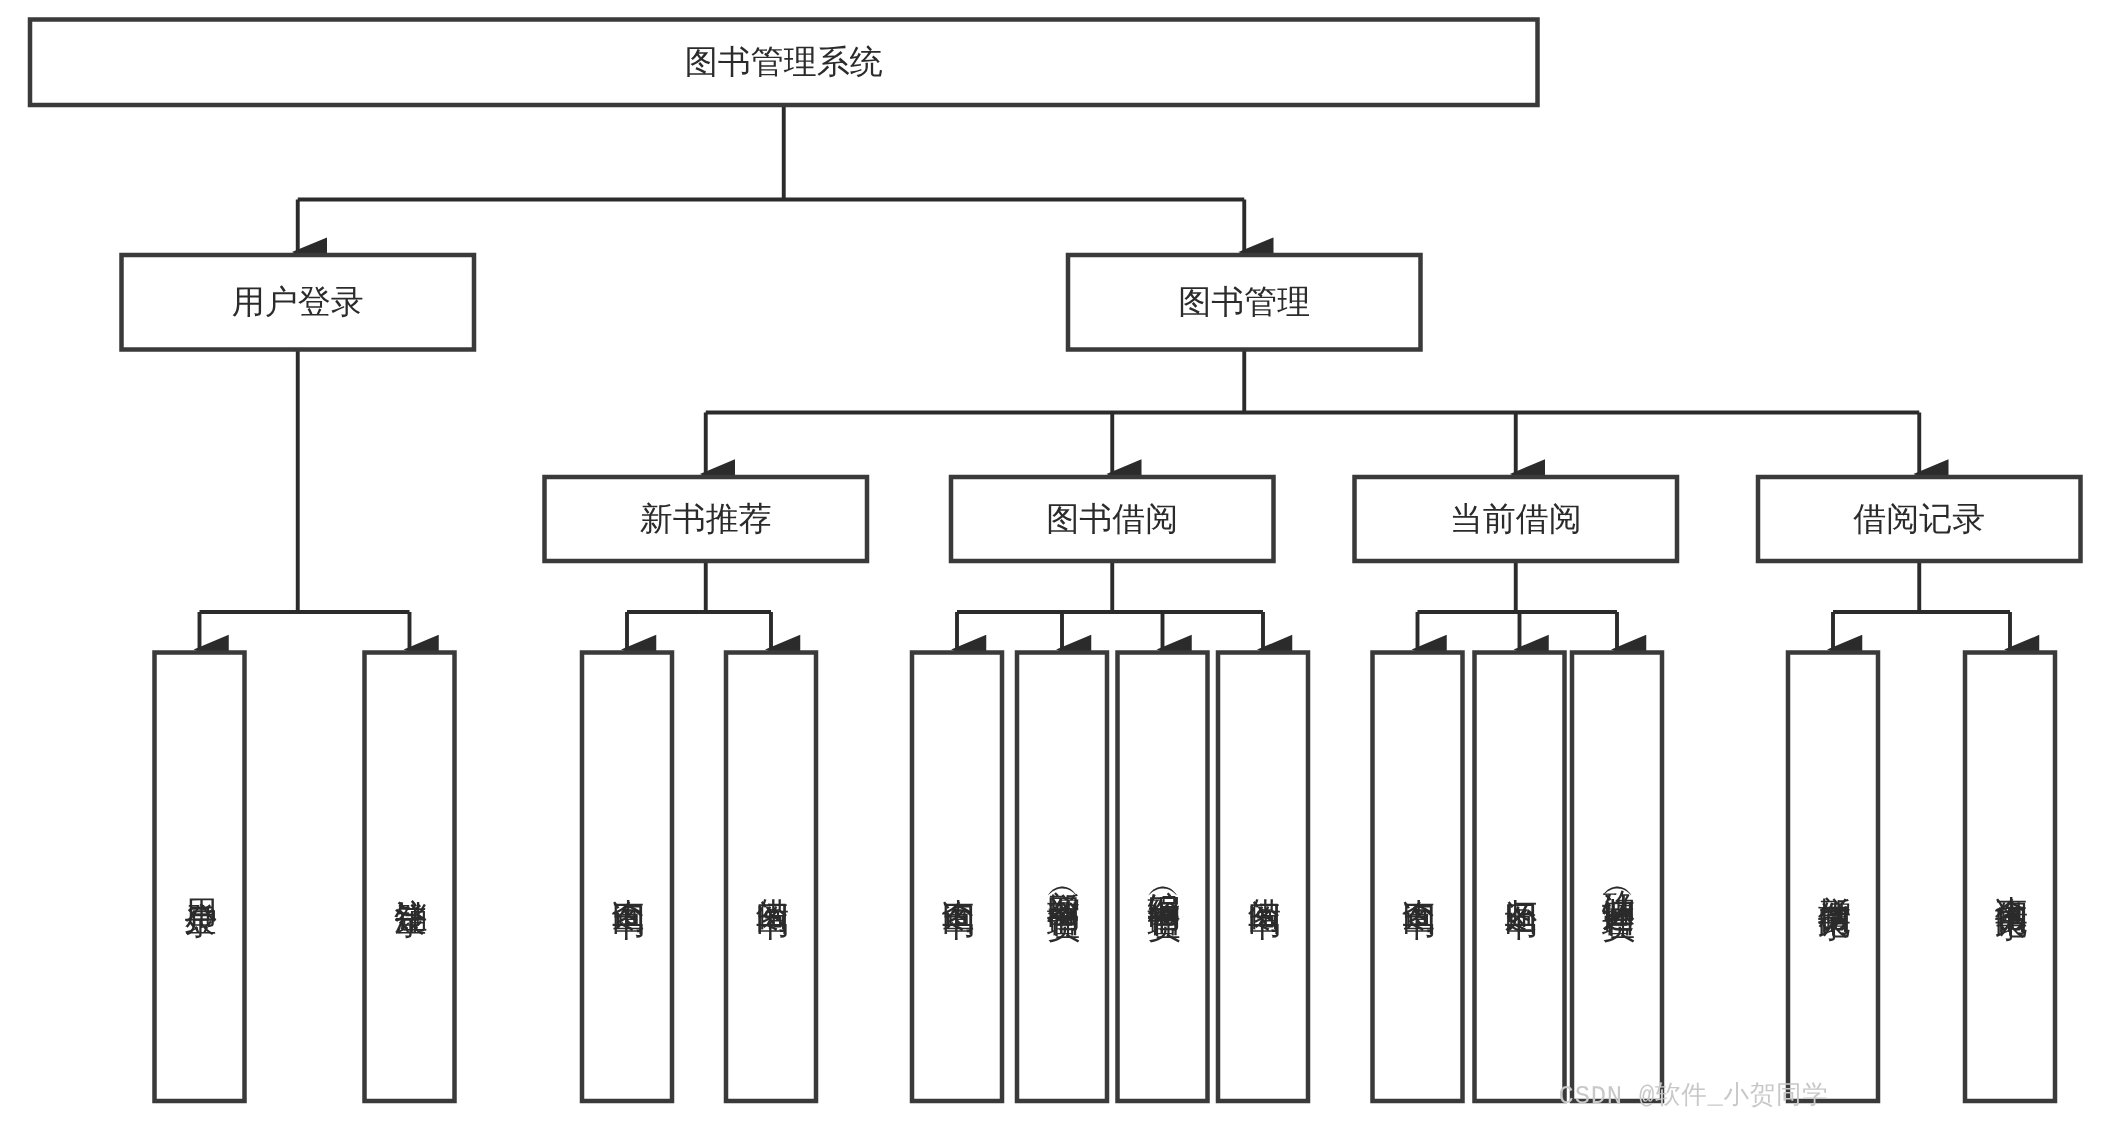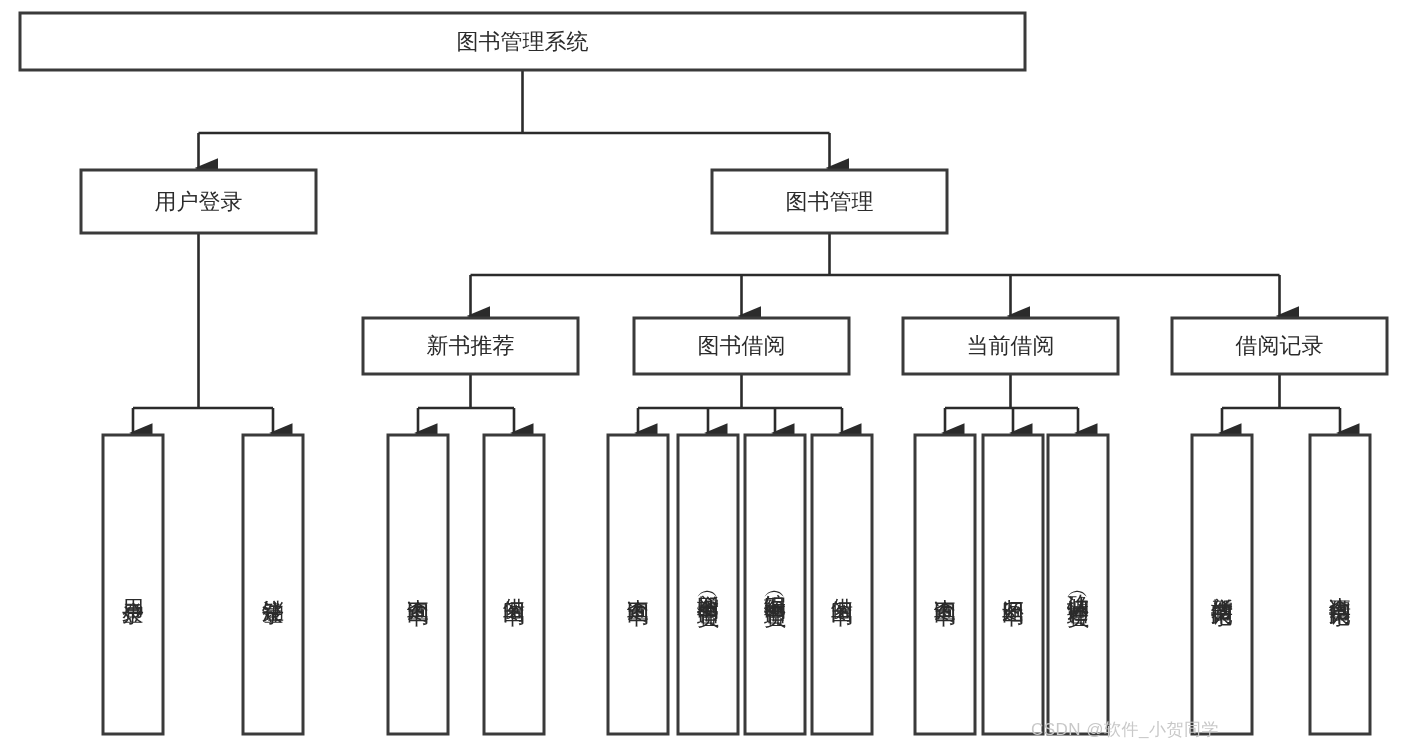--- a/index.html
+++ b/index.html
@@ -53,21 +53,21 @@
     stroke-width: 2.6;
     fill: none;
   }
   .arrow-head {
     fill: #2b2b2b;
   }
   .watermark {
     position: absolute;
     right: 10px;
     bottom: 6px;
-    font-family: Liberation Sans, sans-serif;
+    font-family: Liberation Mono, monospace;
     font-size: 17px;
     color: #c8c8c8;
     letter-spacing: 0.5px;
     white-space: nowrap;
     pointer-events: none;
   }
 </style>
 </head>
 <body>
 

